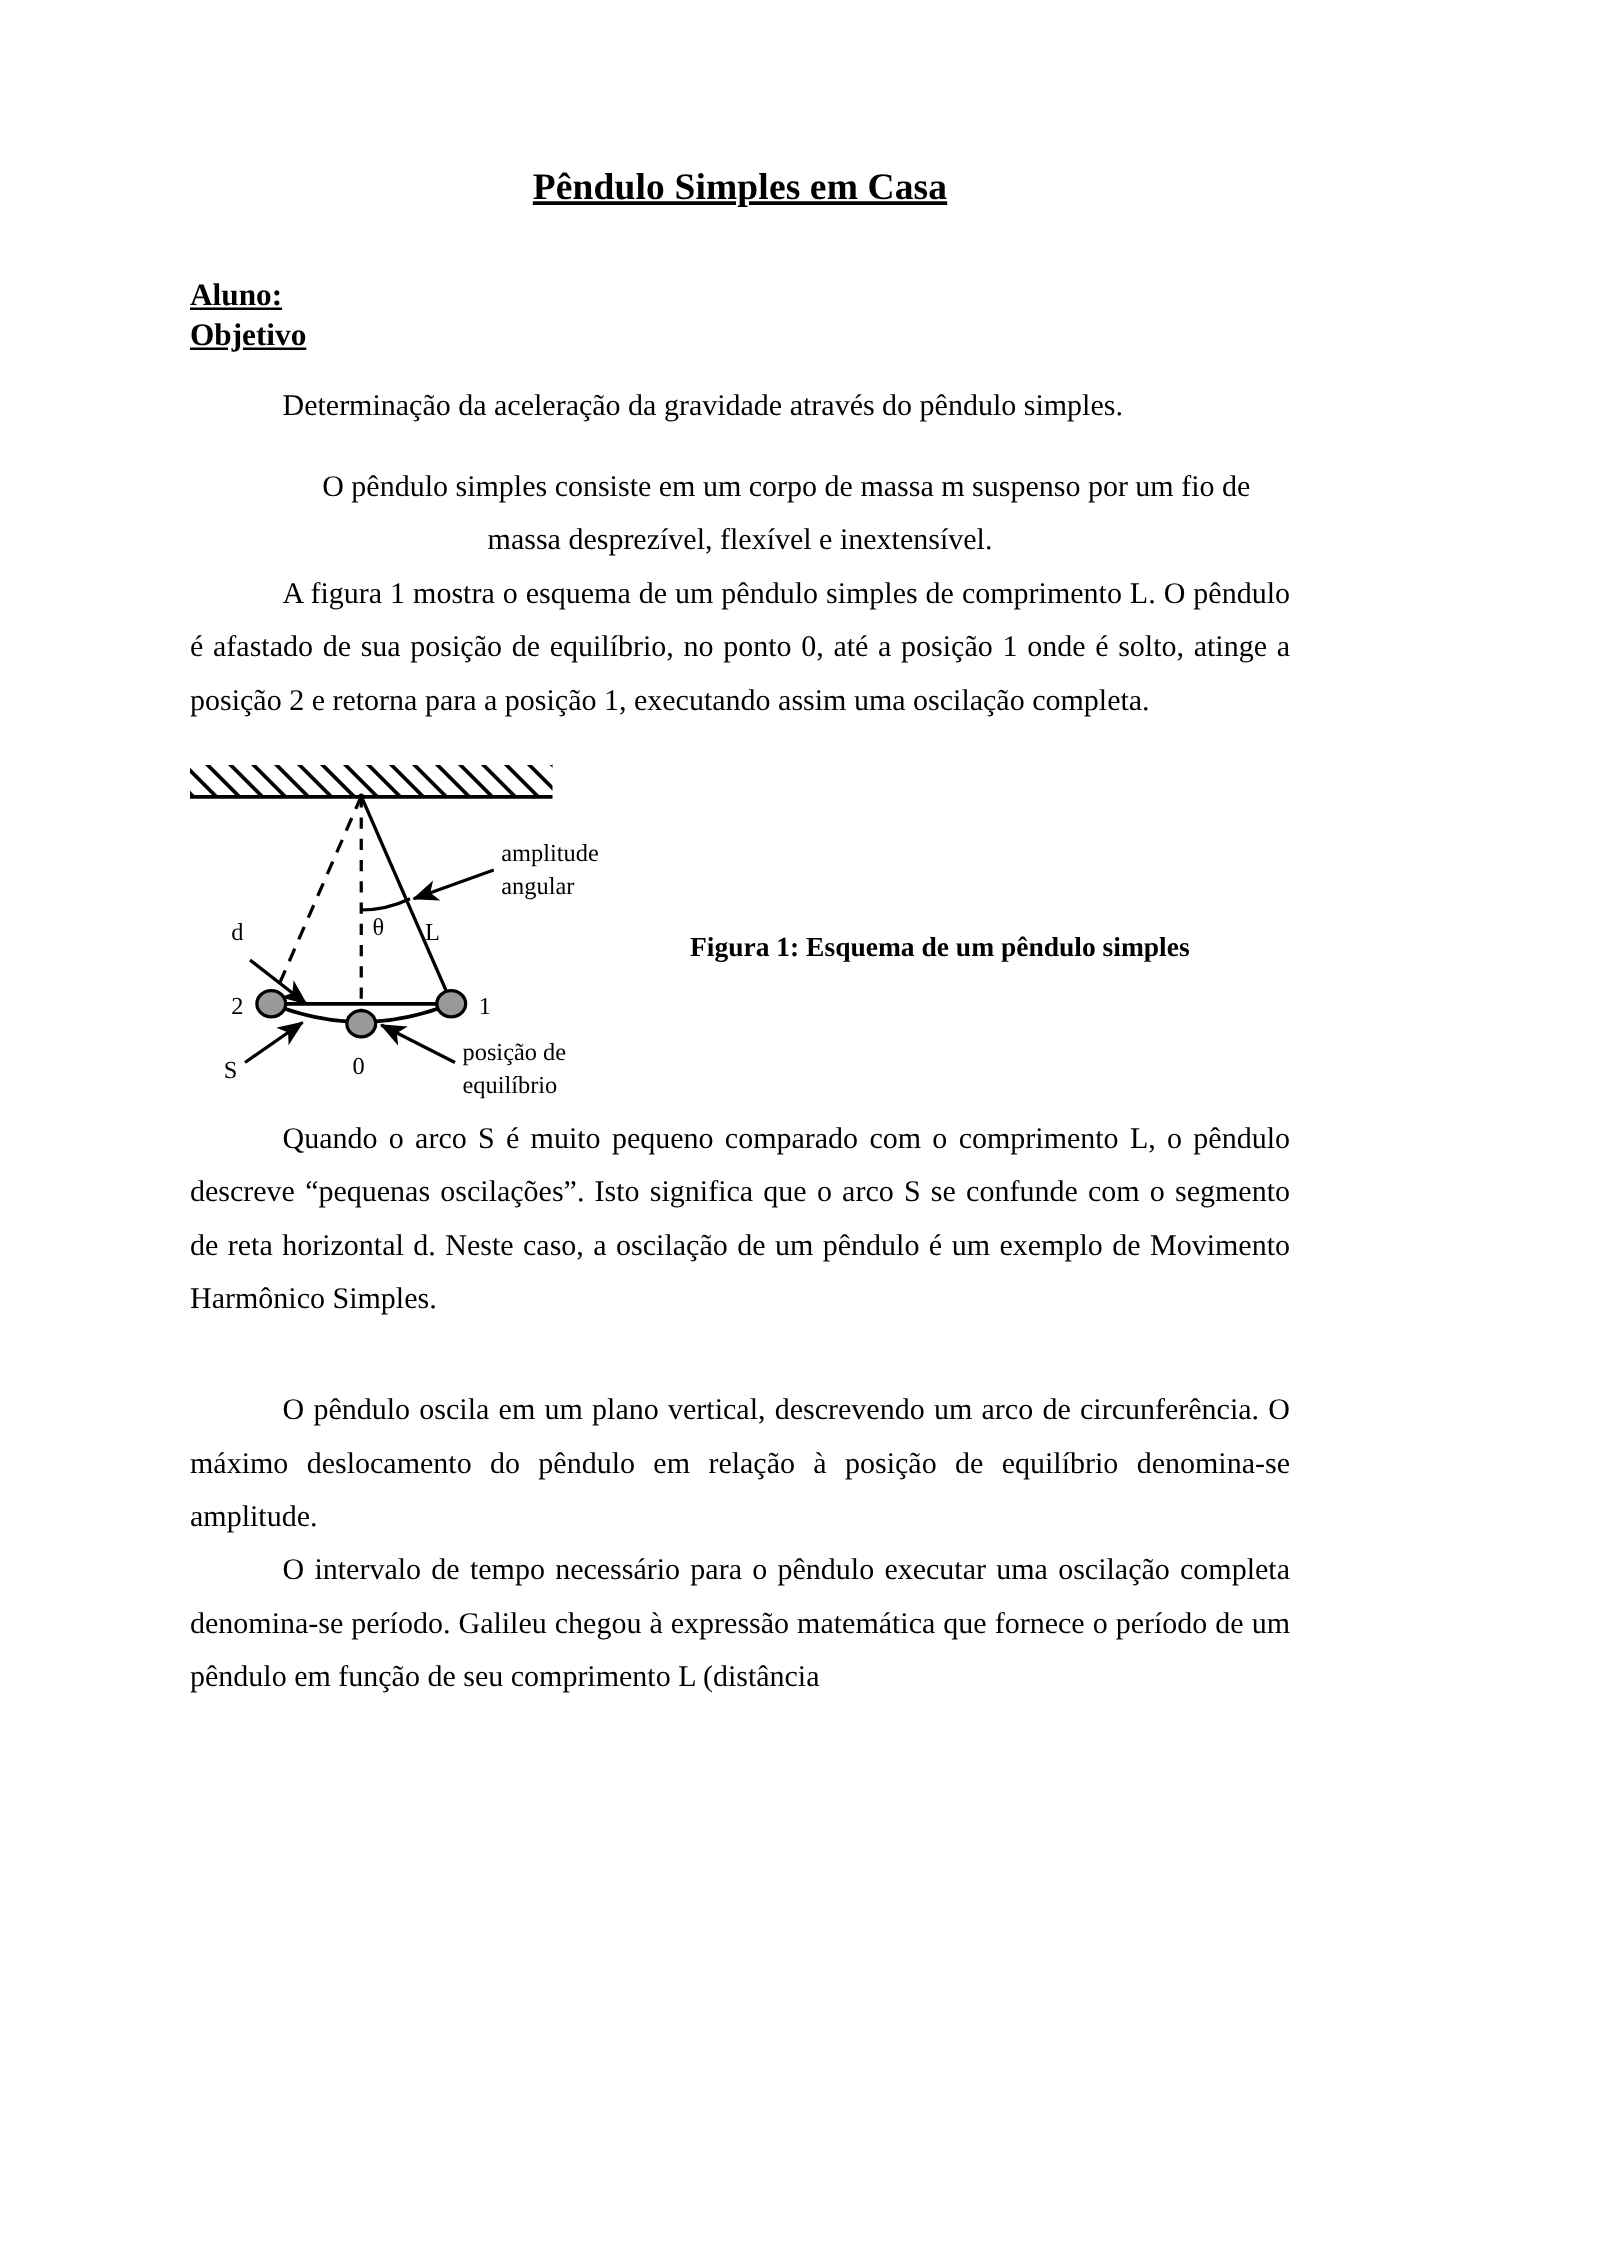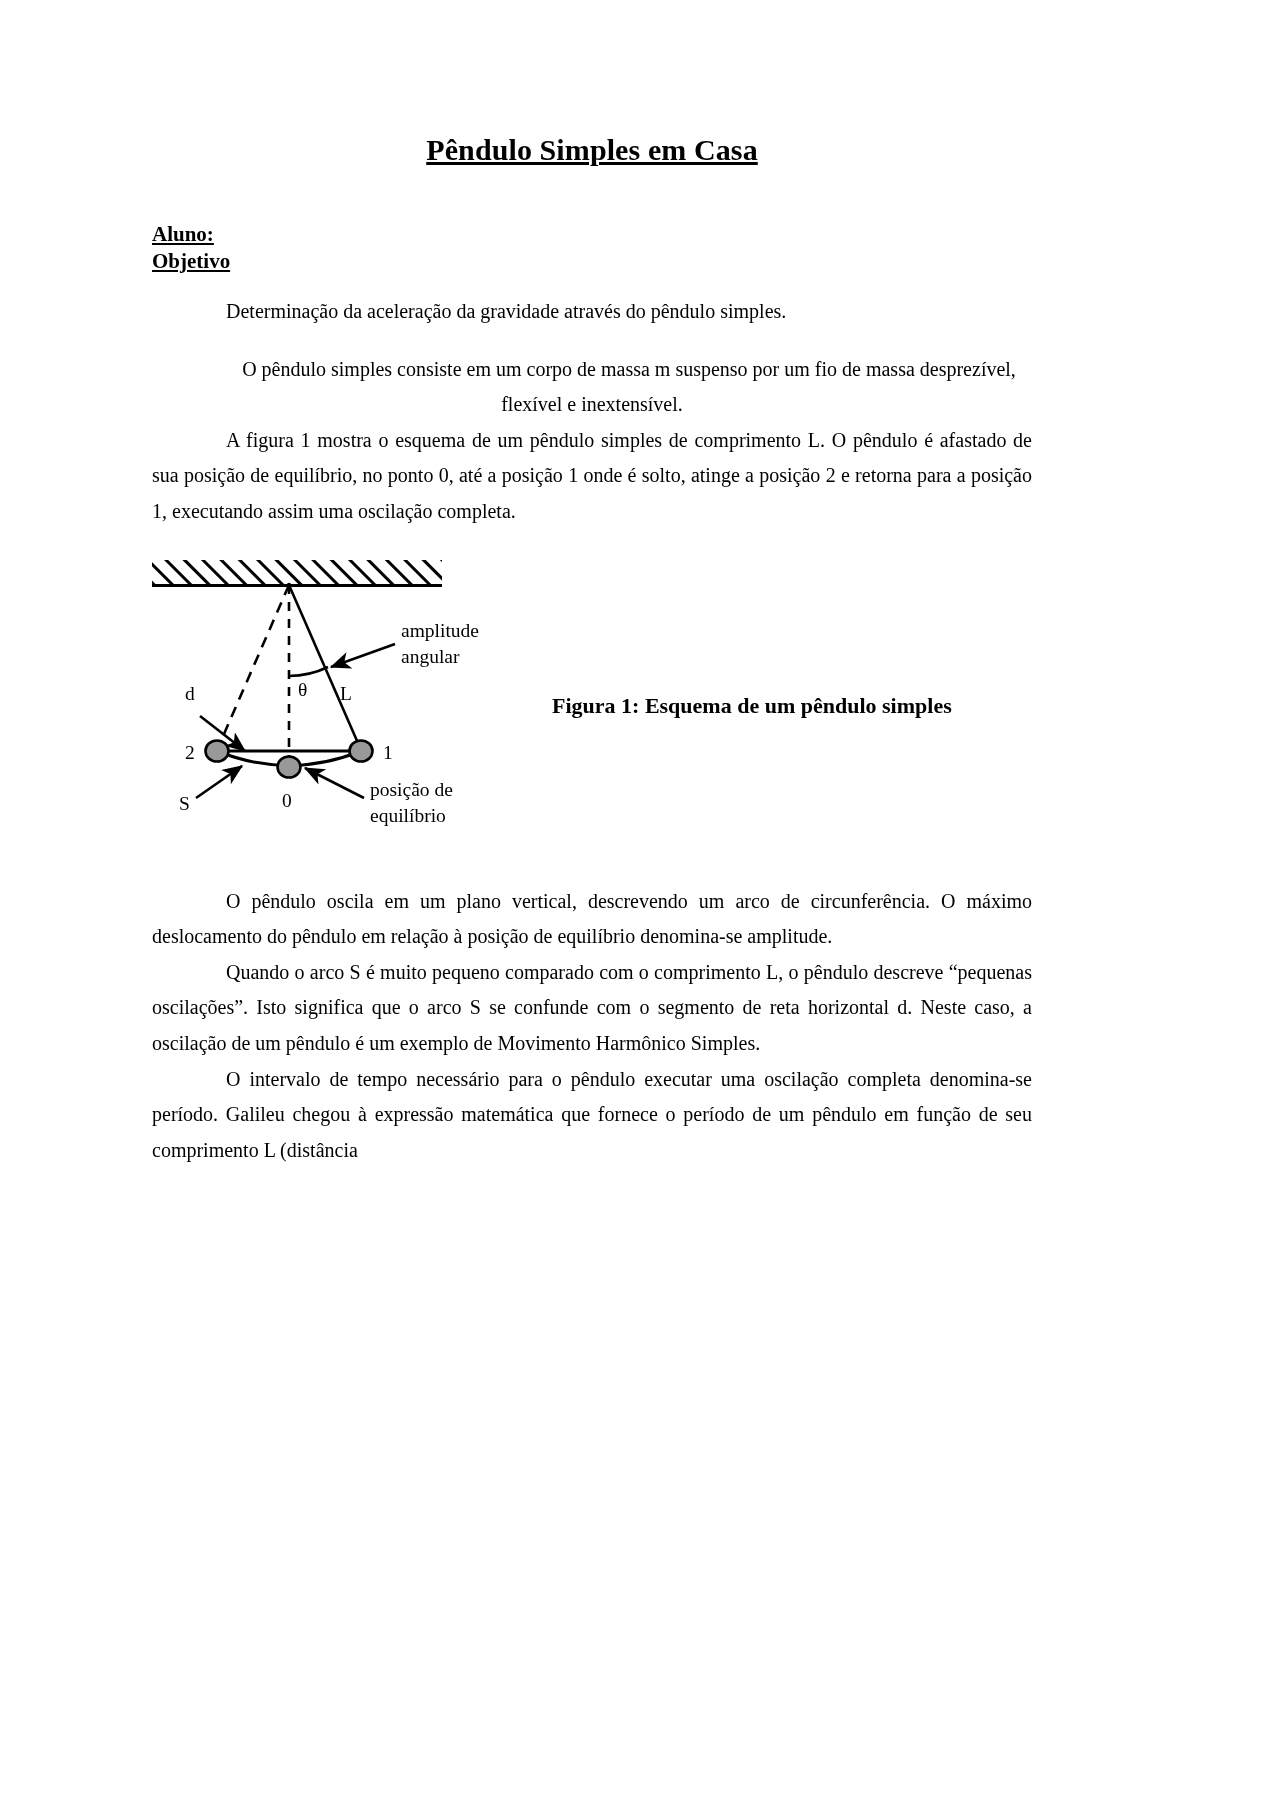--- a/index.html
+++ b/index.html
@@ -25,37 +25,37 @@
   .doc-title {
     text-align: center;
     font-size: 30px;
     font-weight: bold;
     text-decoration: underline;
     margin: 0;
     padding-top: 133px;
     letter-spacing: 0.1px;
   }
   .h-section {
-    font-size: 21px;
+    font-size: 25px;
     font-weight: bold;
     text-decoration: underline;
     margin: 0;
     line-height: 1.24;
   }
   .h-aluno {
     padding-top: 54px;
   }
   .h-objetivo {
     padding-top: 1px;
   }
   .h-introducao {
     padding-top: 84px;
   }
   p.body {
-    font-size: 20px;
+    font-size: 24px;
     line-height: 1.78;
     text-align: justify;
     margin: 0;
     text-indent: 74px;
     -webkit-hyphens: none;
     hyphens: none;
   }
   p.objetivo-p {
     padding-top: 20px;
     text-align: left;
@@ -169,19 +169,19 @@
       <ellipse cx="137" cy="219" rx="11.5" ry="10.5" fill="#999999" stroke="#000000" stroke-width="2.6"></ellipse>
 
       <text x="33" y="211" font-size="19.5">2</text>
       <text x="231" y="211" font-size="19.5">1</text>
       <text x="130" y="259" font-size="19.5">0</text>
     </svg>
 
     <div class="figure-caption">Figura 1: Esquema de um pêndulo simples</div>
   </div>
 
+  <p class="body tight">Quando o arco S é muito pequeno comparado com o comprimento L, o pêndulo descreve “pequenas oscilações”. Isto significa que o arco S se confunde com o segmento de reta horizontal d. Neste caso, a oscilação de um pêndulo é um exemplo de Movimento Harmônico Simples.</p>
+
   <p class="body after-fig-1">O pêndulo oscila em um plano vertical, descrevendo um arco de circunferência. O máximo deslocamento do pêndulo em relação à posição de equilíbrio denomina-se amplitude.</p>
-
-  <p class="body tight">Quando o arco S é muito pequeno comparado com o comprimento L, o pêndulo descreve “pequenas oscilações”. Isto significa que o arco S se confunde com o segmento de reta horizontal d. Neste caso, a oscilação de um pêndulo é um exemplo de Movimento Harmônico Simples.</p>
 
   <p class="body tight">O intervalo de tempo necessário para o pêndulo executar uma oscilação completa denomina-se período. Galileu chegou à expressão matemática que fornece o período de um pêndulo em função de seu comprimento L (distância</p>
 
 </div>
 
 </body></html>

